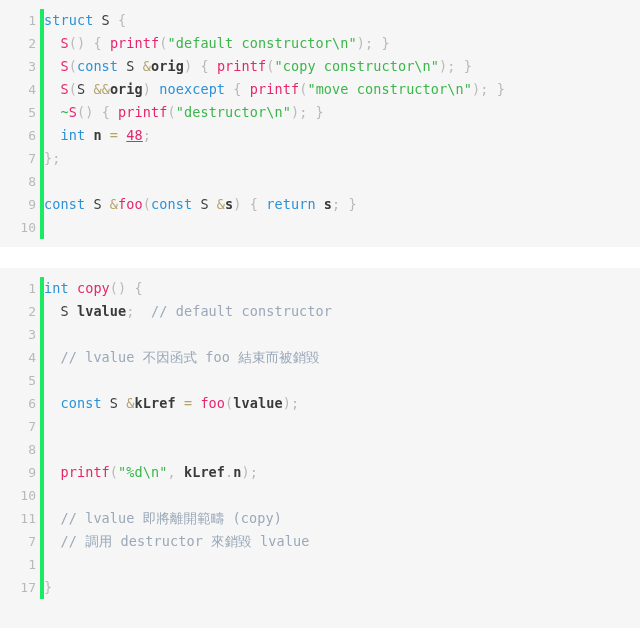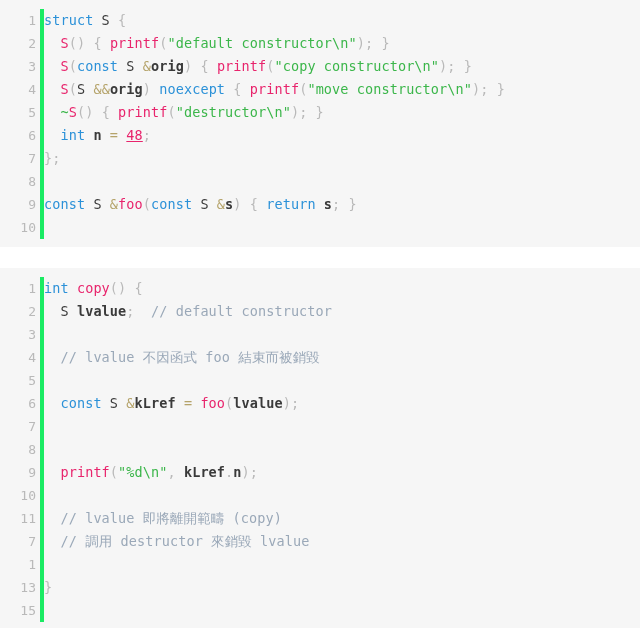--- a/index.html
+++ b/index.html
@@ -114,18 +114,17 @@
         <div class="row"><div class="lineno">4</div><div class="bar"></div><div class="code"><span class="t-plain">  </span><span class="t-cmt">// lvalue 不因函式 foo 結束而被銷毀</span></div></div>
         <div class="row"><div class="lineno">5</div><div class="bar"></div></div>
         <div class="row"><div class="lineno">6</div><div class="bar"></div><div class="code"><span class="t-plain">  </span><span class="t-kw">const</span><span class="t-plain"> </span><span class="t-type">S</span><span class="t-plain"> </span><span class="t-op">&amp;</span><span class="t-var">kLref</span><span class="t-plain"> </span><span class="t-op">=</span><span class="t-plain"> </span><span class="t-fn">foo</span><span class="t-punc">(</span><span class="t-var">lvalue</span><span class="t-punc">)</span><span class="t-punc">;</span></div></div>
         <div class="row"><div class="lineno">7</div><div class="bar"></div><div class="code">&nbsp;</div></div>
         <div class="row"><div class="lineno">8</div><div class="bar"></div><div class="code"><span class="t-plain">  </span></div></div>
         <div class="row"><div class="lineno">9</div><div class="bar"></div><div class="code"><span class="t-plain">  </span><span class="t-fn">printf</span><span class="t-punc">(</span><span class="t-str">"%d\n"</span><span class="t-punc">,</span><span class="t-plain"> </span><span class="t-var">kLref</span><span class="t-punc">.</span><span class="t-var">n</span><span class="t-punc">)</span><span class="t-punc">;</span></div></div>
         <div class="row"><div class="lineno">10</div><div class="bar"></div><div class="code">&nbsp;</div></div>
         <div class="row"><div class="lineno">11</div><div class="bar"></div><div class="code"><span class="t-plain">  </span><span class="t-cmt">// lvalue 即將離開範疇 (copy)</span></div></div>
         <div class="row"><div class="lineno">7</div><div class="bar"></div><div class="code"><span class="t-plain">  </span><span class="t-cmt">// 調用 destructor 來銷毀 lvalue</span></div></div>
         <div class="row"><div class="lineno">1</div><div class="bar"></div></div>
-        <div class="row"><div class="lineno">13</div><div class="bar"></div><div class="code"><span class="t-punc">}</span></div></div>
-        <div class="row"><div class="lineno">15</div><div class="bar"></div><div class="code">&nbsp;</div></div>
+        <div class="row"><div class="lineno">17</div><div class="bar"></div><div class="code"><span class="t-punc">}</span></div></div>
       </div>
   </div>
 
 </div>
 
 </body></html>

